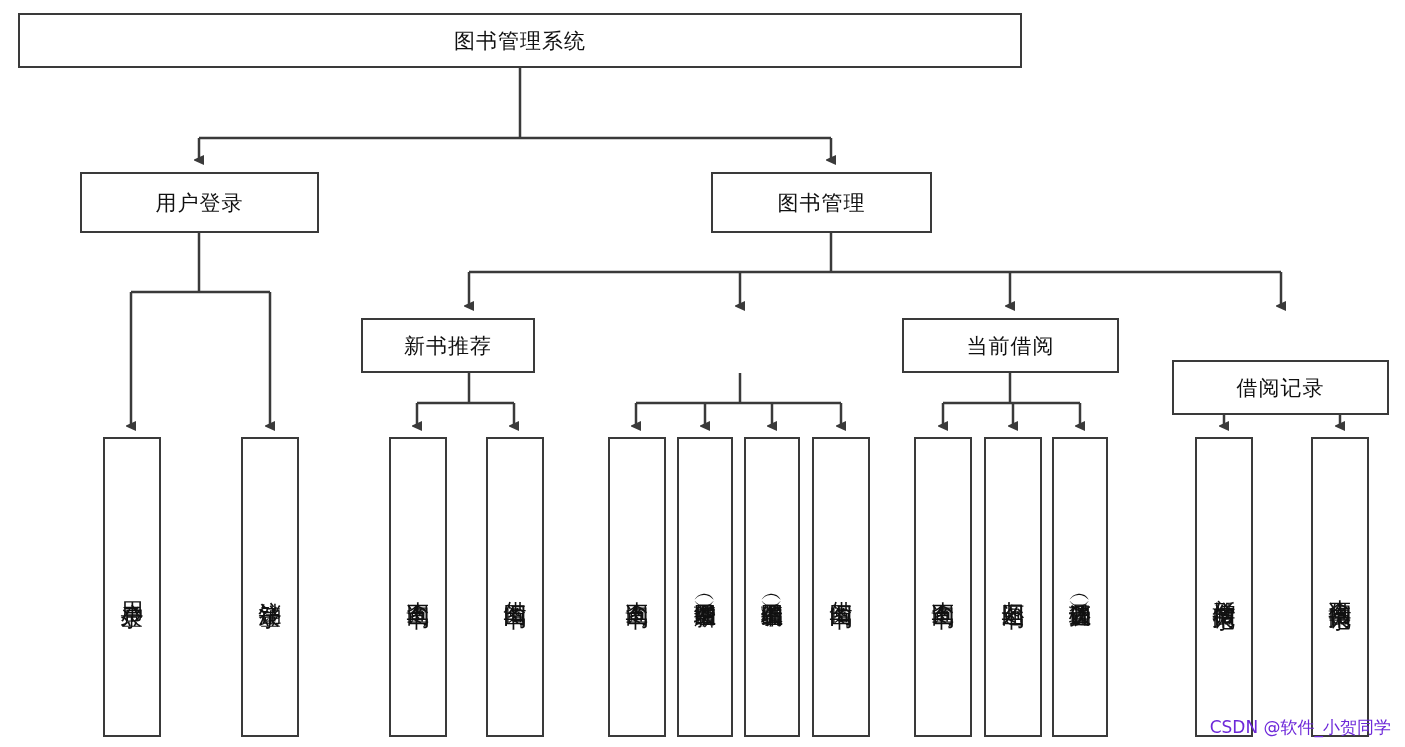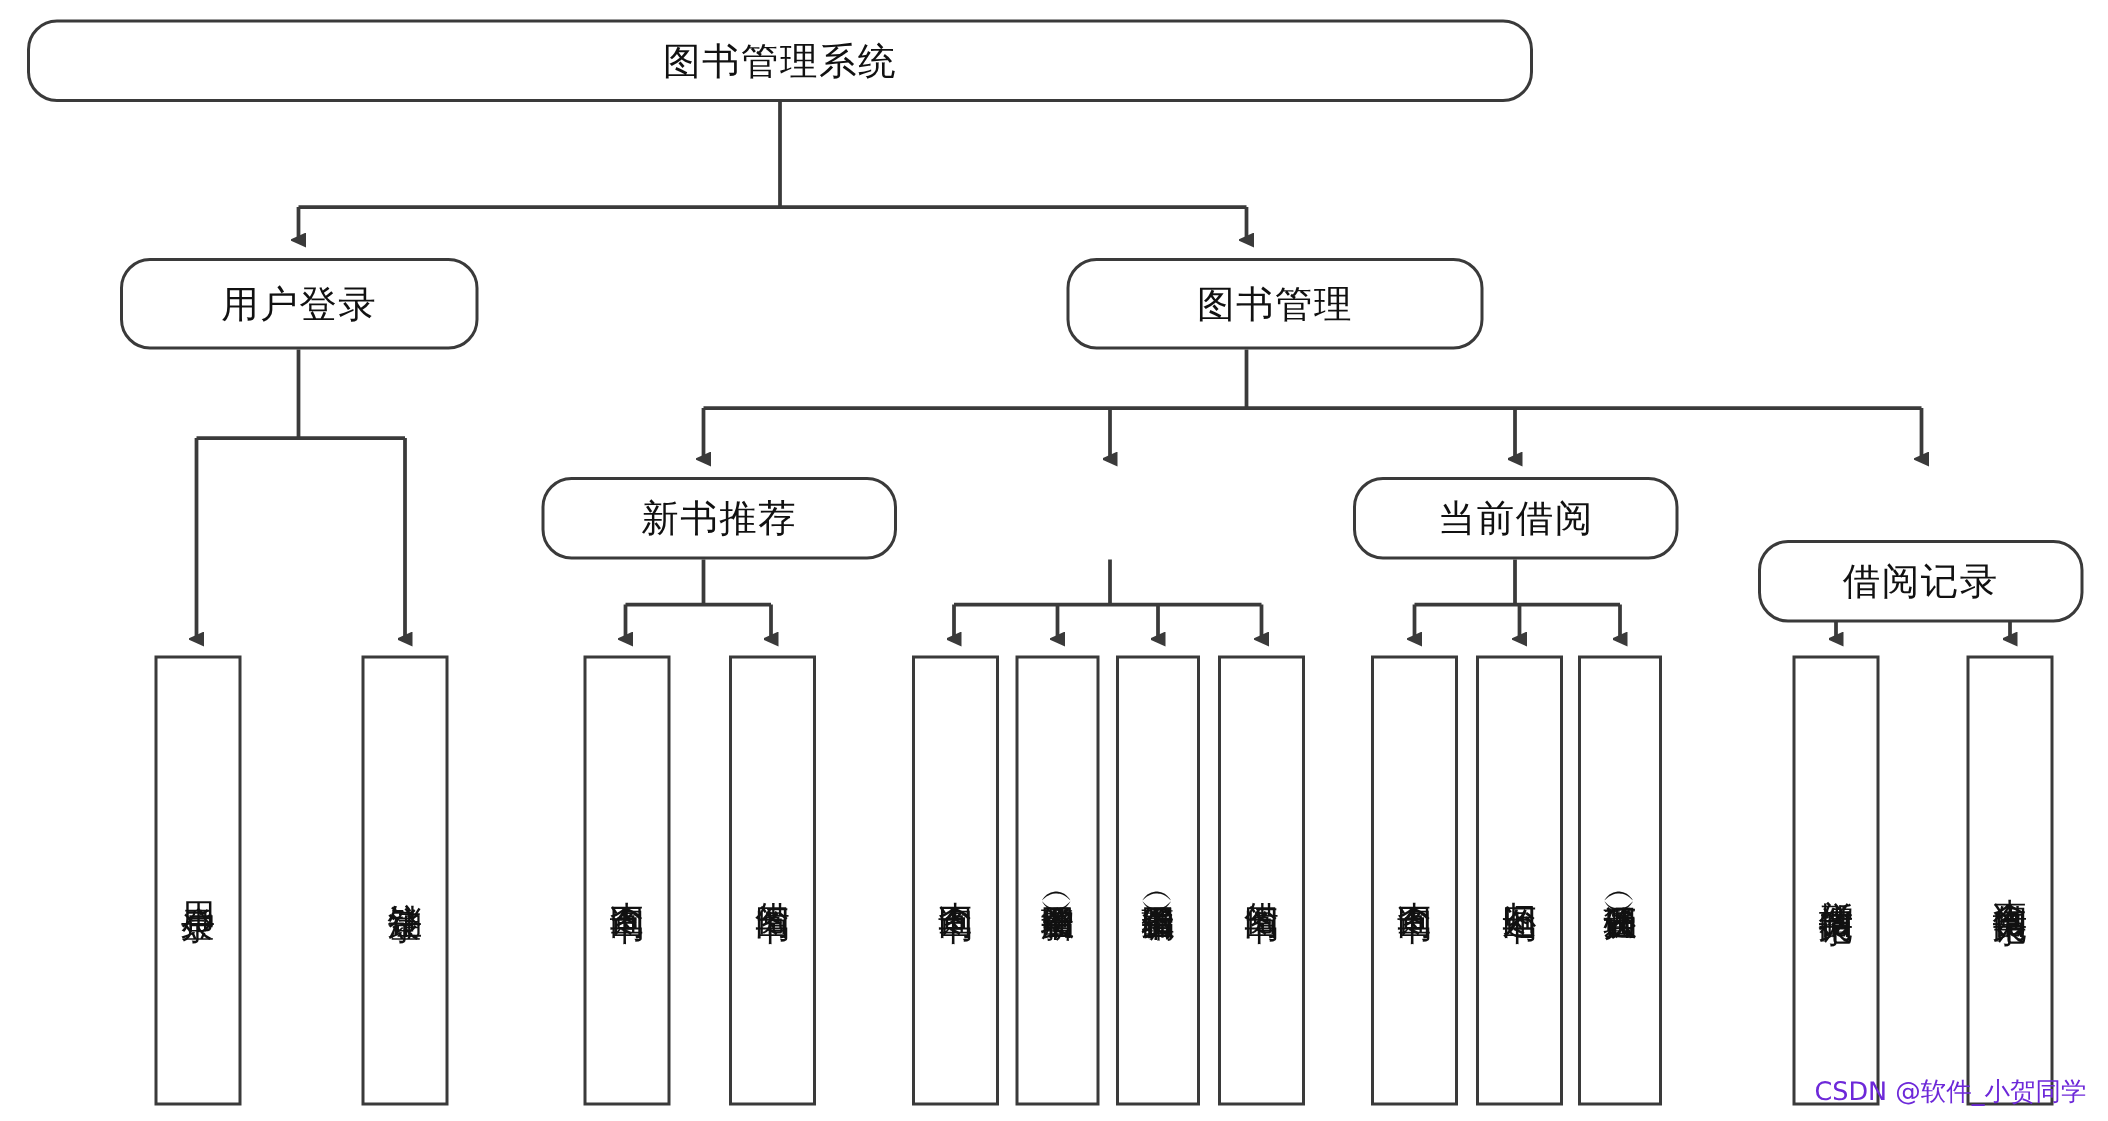--- a/index.html
+++ b/index.html
@@ -30,24 +30,23 @@
     box-sizing: border-box;
     border: 2px solid #3a3a3a;
     background: #ffffff;
     display: flex;
     align-items: center;
     justify-content: center;
     color: #111111;
     z-index: 2;
   }
   .node-h {
-    font-size: 25px;
+    font-size: 21px;
     letter-spacing: 1px;
     white-space: nowrap;
-    border-radius: 20px;
   }
   .node-v {
     writing-mode: vertical-rl;
     text-orientation: upright;
     font-size: 23px;
     line-height: 1.18;
     letter-spacing: 2px;
     text-align: center;
     padding: 4px 0;
     white-space: nowrap;
@@ -118,23 +117,23 @@
       <path d="M 1281 373 L 1281 403"></path>
       <path d="M 1224 403 L 1340 403"></path>
       <path d="M 1224 403 L 1224 426" marker-end="url(#arrow)"></path>
       <path d="M 1340 403 L 1340 426" marker-end="url(#arrow)"></path>
     </g>
   </svg>
 
   <div class="node node-h" style="left:18px; top:13px; width:1004px; height:55px;">图书管理系统</div>
 
   <div class="node node-h" style="left:80px; top:172px; width:239px; height:61px;">用户登录</div>
-  <div class="node node-h" style="left:711px; top:172px; width:278px; height:61px;">图书管理</div>
+  <div class="node node-h" style="left:711px; top:172px; width:221px; height:61px;">图书管理</div>
 
-  <div class="node node-h" style="left:361px; top:318px; width:237px; height:55px;">新书推荐</div>
+  <div class="node node-h" style="left:361px; top:318px; width:174px; height:55px;">新书推荐</div>
   <div class="node node-h" style="left:902px; top:318px; width:217px; height:55px;">当前借阅</div>
   <div class="node node-h" style="left:1172px; top:318px; width:217px; height:55px;margin-top:42px;">借阅记录</div>
 
   <div class="node node-v" style="left:103px; top:437px; width:58px; height:300px;">用户登录</div>
   <div class="node node-v" style="left:241px; top:437px; width:58px; height:300px;">注销登录</div>
 
   <div class="node node-v" style="left:389px; top:437px; width:58px; height:300px;">查询图书</div>
   <div class="node node-v" style="left:486px; top:437px; width:58px; height:300px;">借阅图书</div>
 
   <div class="node node-v" style="left:608px; top:437px; width:58px; height:300px;">查询图书</div>

